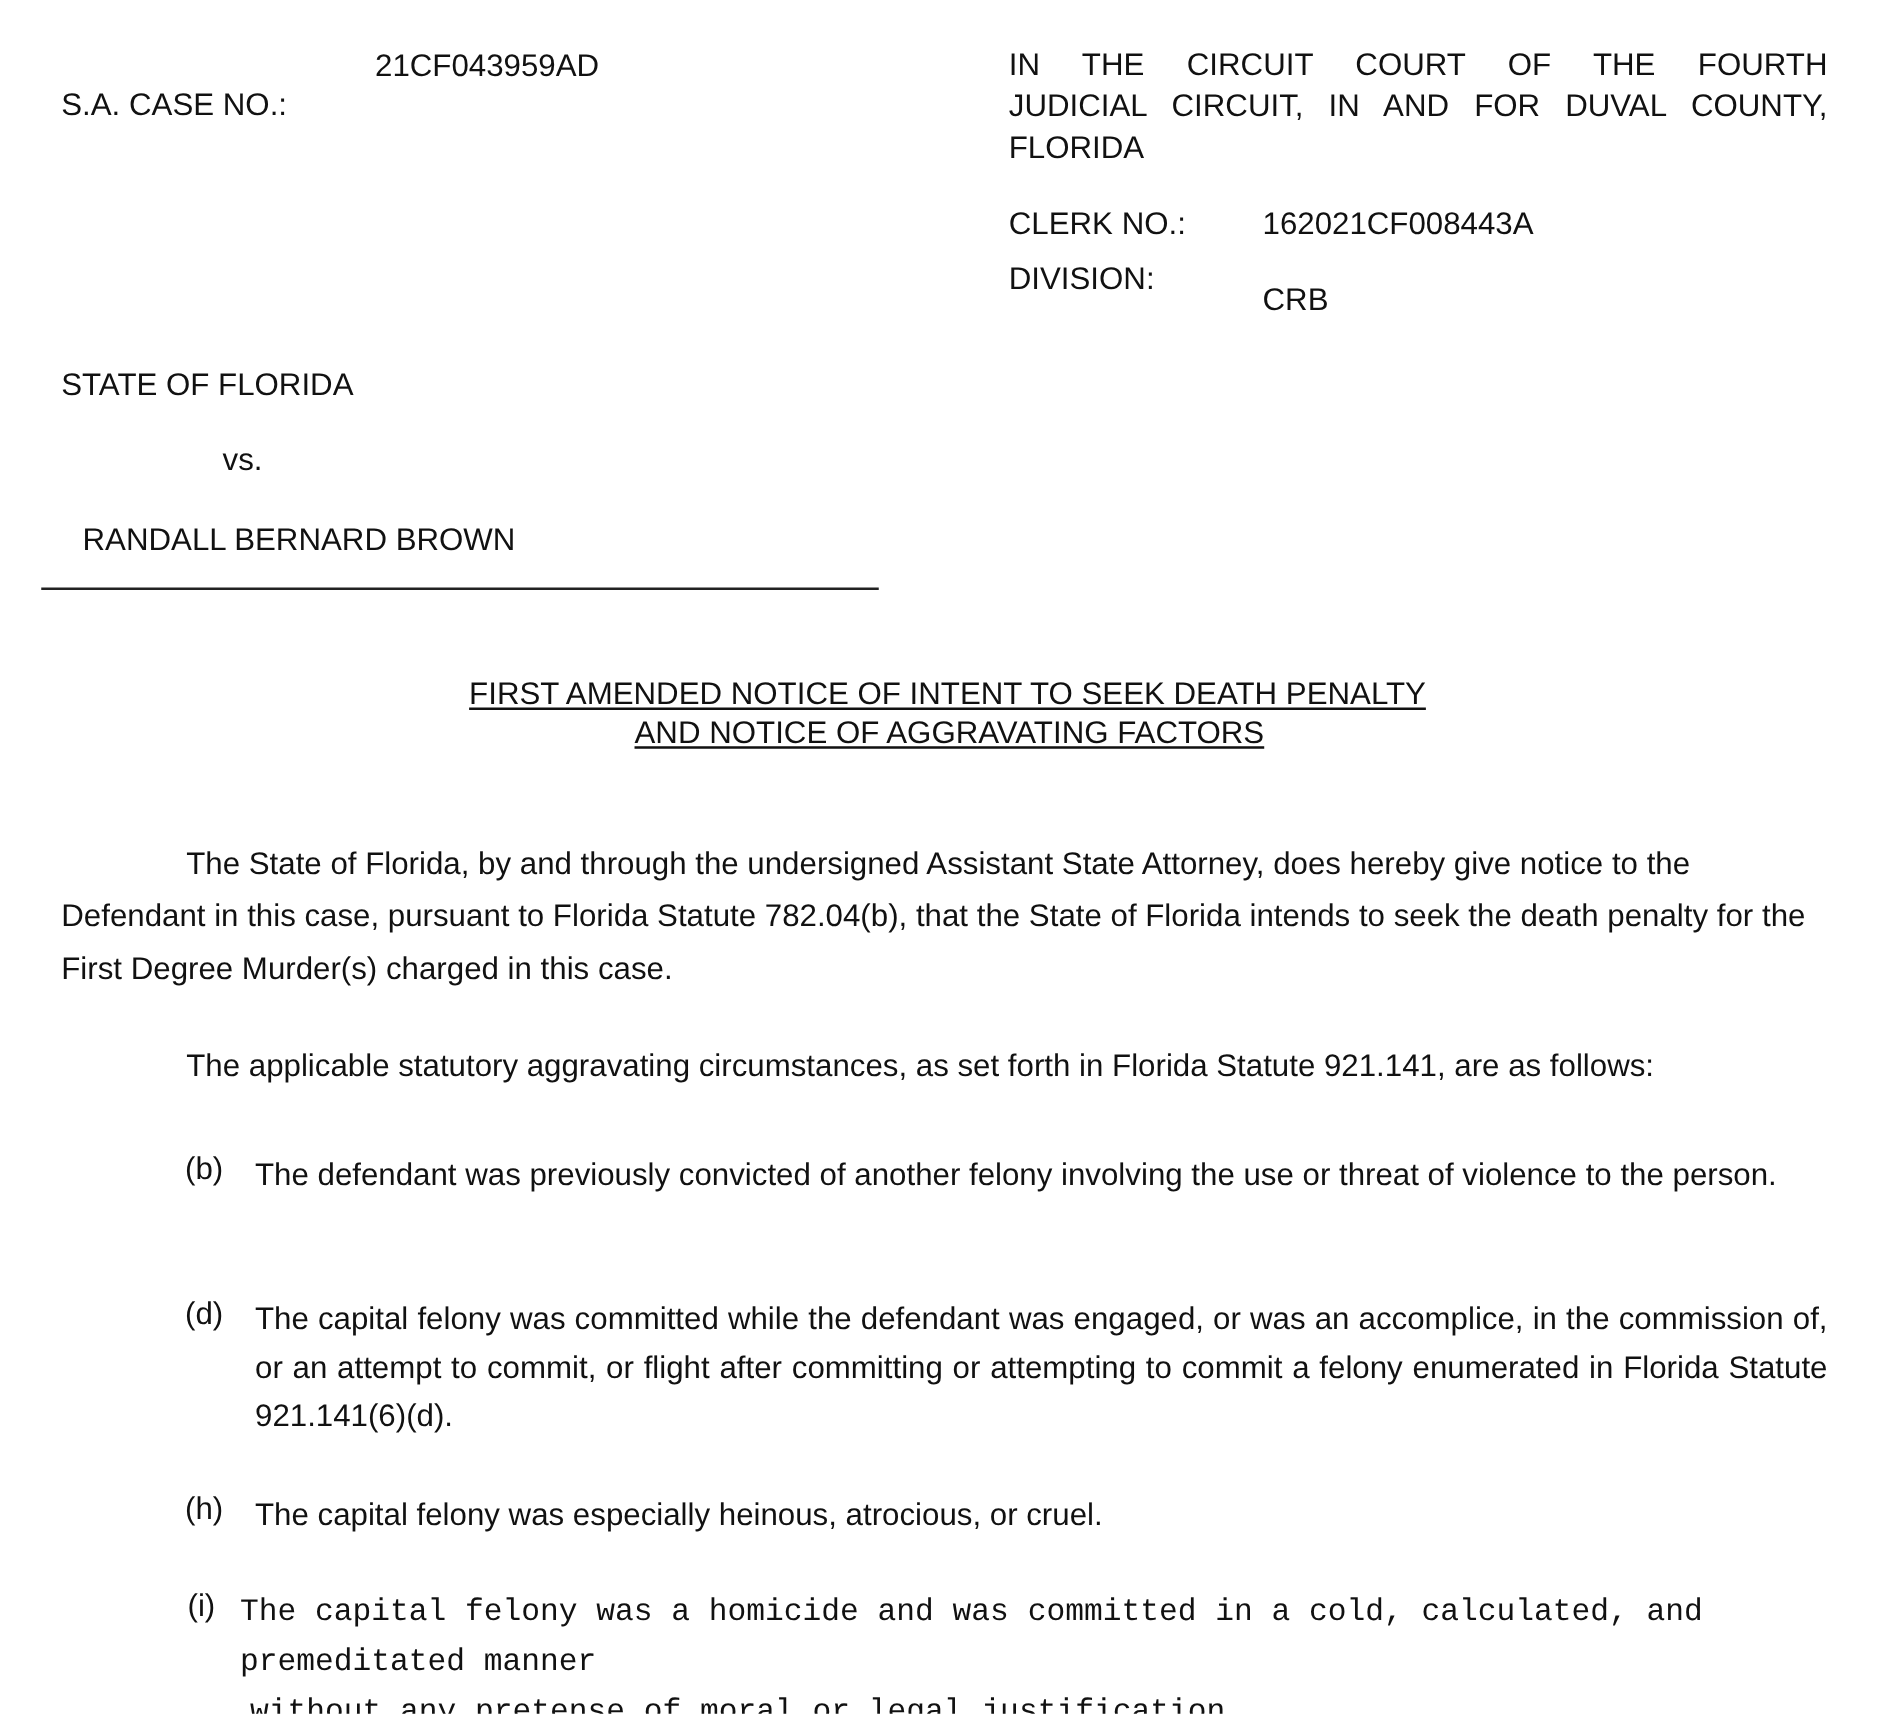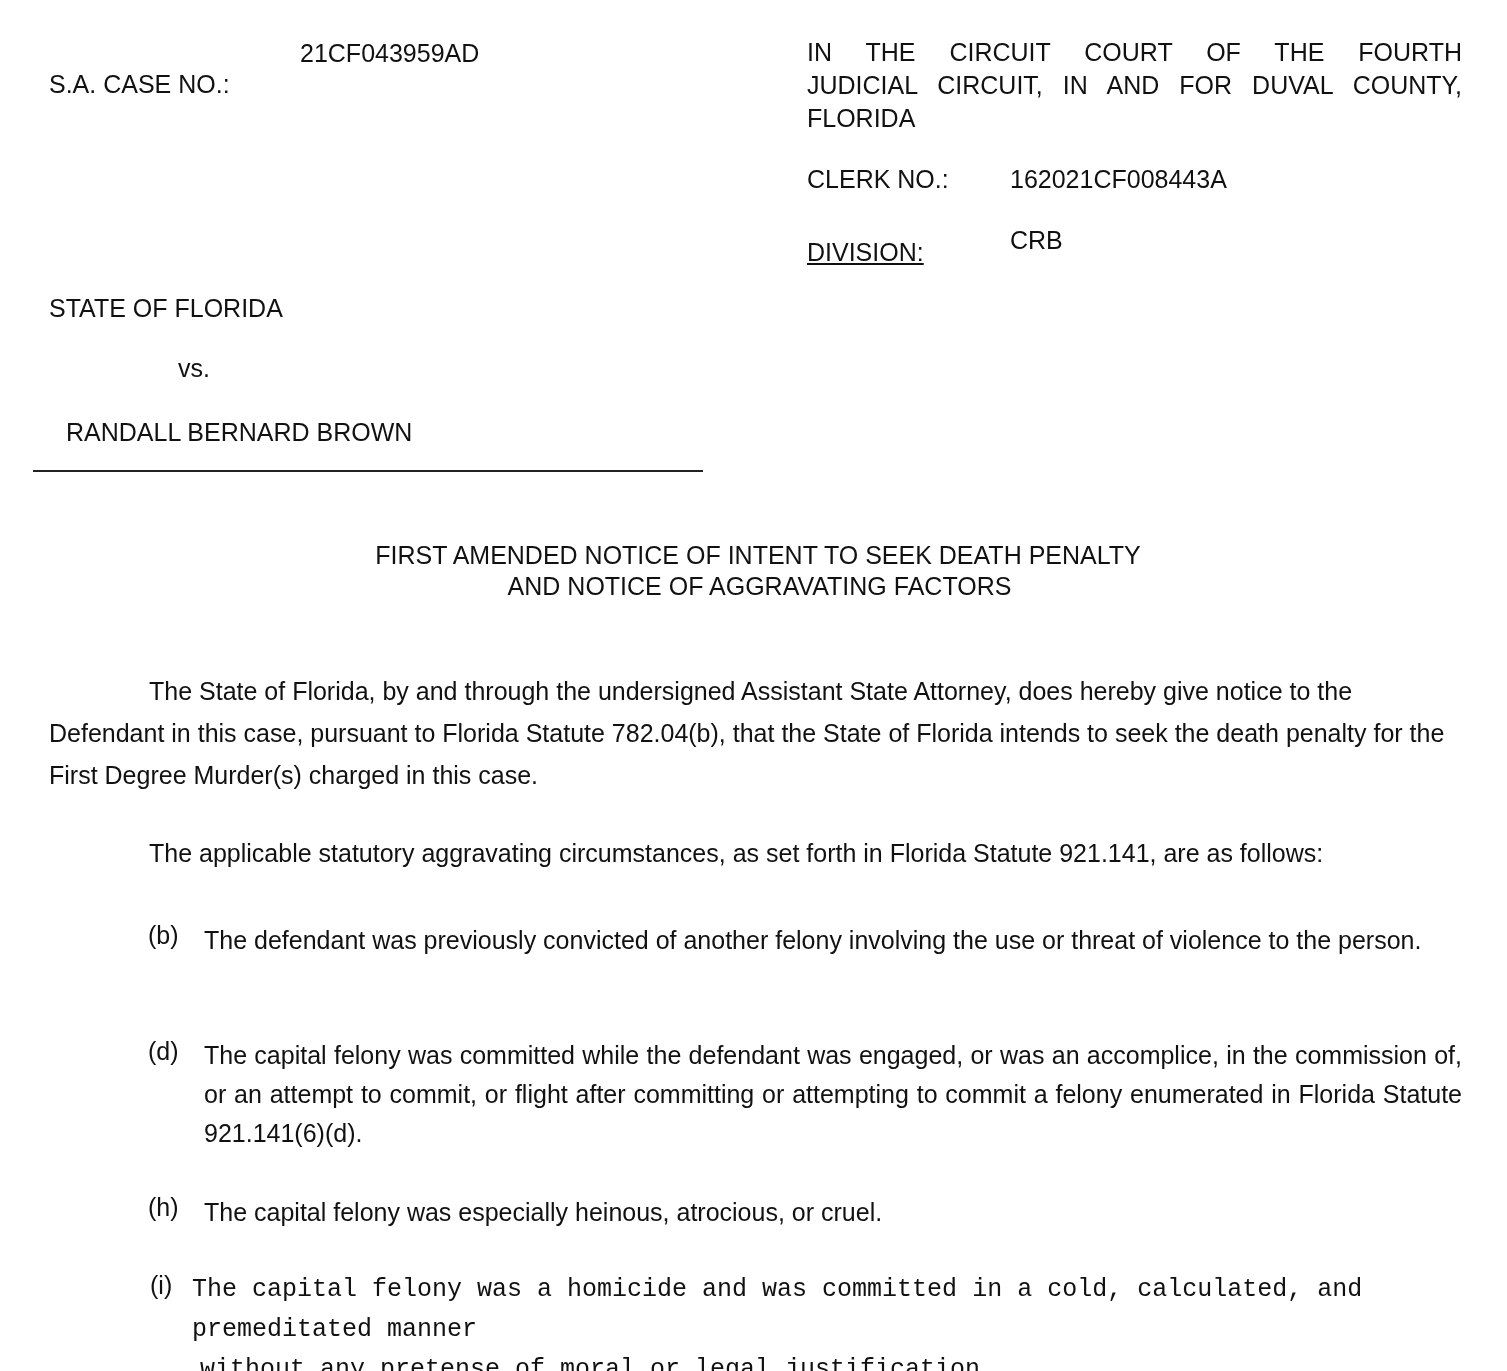--- a/index.html
+++ b/index.html
@@ -31,21 +31,21 @@
     }
     #court-caption .just {
       text-align: justify;
       text-align-last: justify;
       display: block;
     }
     #court-caption .last { display: block; }
 
     #clerk-label { left: 807px; top: 164px; text-align: center; }
     #clerk-value { left: 1010px; top: 164px; }
-    #division-label { left: 807px; top: 237px; text-decoration: underline; }
+    #division-label { left: 807px; top: 208px; }
     #division-value { left: 1010px; top: 225px; }
 
     
     #plaintiff { left: 49px; top: 293px; }
     #versus { left: 178px; top: 353px; }
     #defendant { left: 66px; top: 417px; }
     #caption-rule {
       position: absolute;
       left: 33px; top: 470px;
       width: 670px; height: 0;
@@ -54,20 +54,21 @@
 
     
     #doc-title {
       position: absolute;
       left: 0; top: 540px; width: 1507px;
       text-align: center;
       line-height: 31px;
     }
     #doc-title span {
       display: block;
+      text-decoration: underline;
       text-underline-offset: 3px;
       text-decoration-thickness: 2px;
     }
     #doc-title .t1 { margin-left: 9px; }
     #doc-title .t2 { margin-left: 12px; }
 
     
     #intro-para {
       position: absolute;
       left: 49px; top: 670px; width: 1413px;

